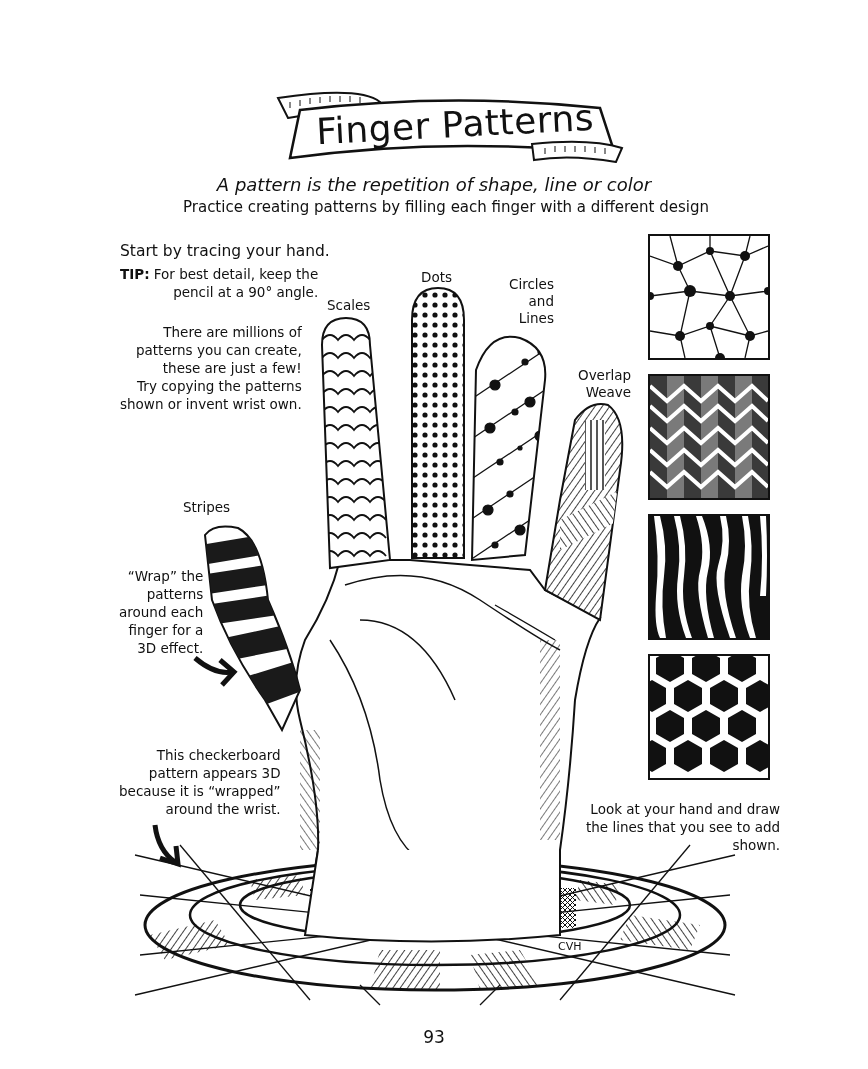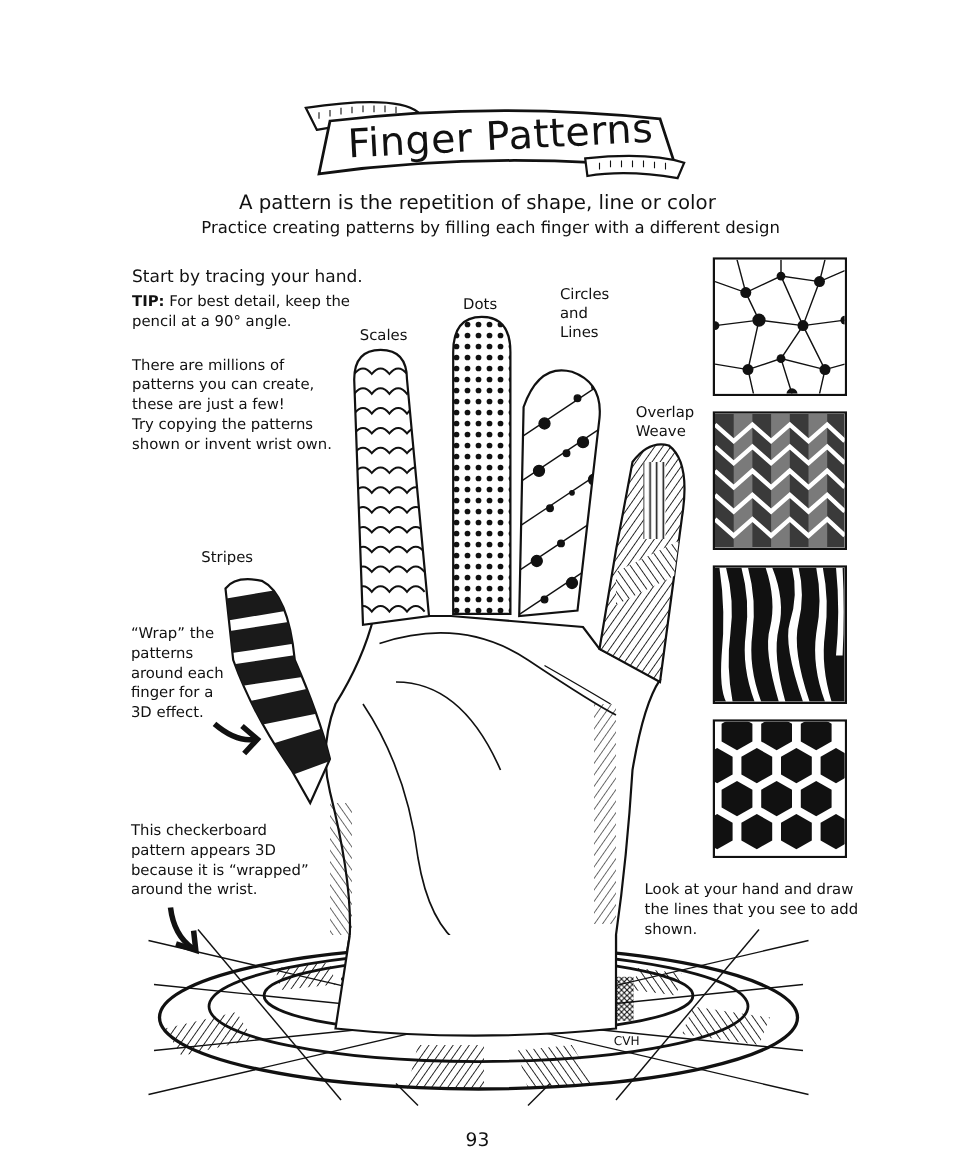--- a/index.html
+++ b/index.html
@@ -1,23 +1,23 @@
 <!DOCTYPE html>
 <html><head>
 <meta charset="utf-8">
 <style>
   html, body { margin: 0; padding: 0; background: #ffffff; }
   body { width: 868px; height: 1069px; position: relative; overflow: hidden;
          font-family: "DejaVu Sans", sans-serif; color: #111; }
-  .abs { position: absolute; }
+  .abs { position: absolute; text-align: right; }
   .banner { left: 270px; top: 88px; width: 360px; height: 80px; }
   .title-text { left: 300px; top: 104px; width: 310px; text-align: center;
                 font-size: 36px; font-weight: normal; letter-spacing: 0.5px;
                 transform: rotate(-3deg); }
-  .subtitle1 { left: 0; top: 174px; width: 868px; text-align: center; font-size: 18px; }
+  .subtitle1 { left: 0; top: 174px; width: 868px; text-align: center; font-size: 18px; font-style: italic; }
   .subtitle2 { left: 0; top: 198px; width: 868px; text-align: center; font-size: 15px; margin-left: 12px; }
   .note { font-size: 13.5px; line-height: 18px; }
   .note-lg { font-size: 15.5px; }
   .label { font-size: 13.5px; line-height: 17px; }
   .swatch { left: 648px; width: 122px; height: 126px; border: 2px solid #111; box-sizing: border-box; overflow: hidden; }
   .page-num { left: 0; top: 1027px; width: 868px; text-align: center; font-size: 17px; }
   svg { display: block; }
 </style>
 </head>
 <body>
@@ -78,21 +78,21 @@
 </div>
 <div class="abs note" style="left:586px; top:800px;">
   <div>Look at your hand and draw</div>
   <div>the lines that you see to add</div>
   <div>shown.</div>
 </div>
 
 <div class="abs label" style="left:183px; top:499px;">Stripes</div>
 <div class="abs label" style="left:327px; top:297px;">Scales</div>
 <div class="abs label" style="left:421px; top:269px;">Dots</div>
-<div class="abs label" style="left:509px; top:260px;">
+<div class="abs label" style="left:509px; top:276px;">
   <div>Circles</div>
   <div>and</div>
   <div>Lines</div>
 </div>
 <div class="abs label" style="left:578px; top:367px;">
   <div>Overlap</div>
   <div>Weave</div>
 </div>
 
 <div class="abs" style="left:0; top:0; width:868px; height:1069px; pointer-events:none;">

